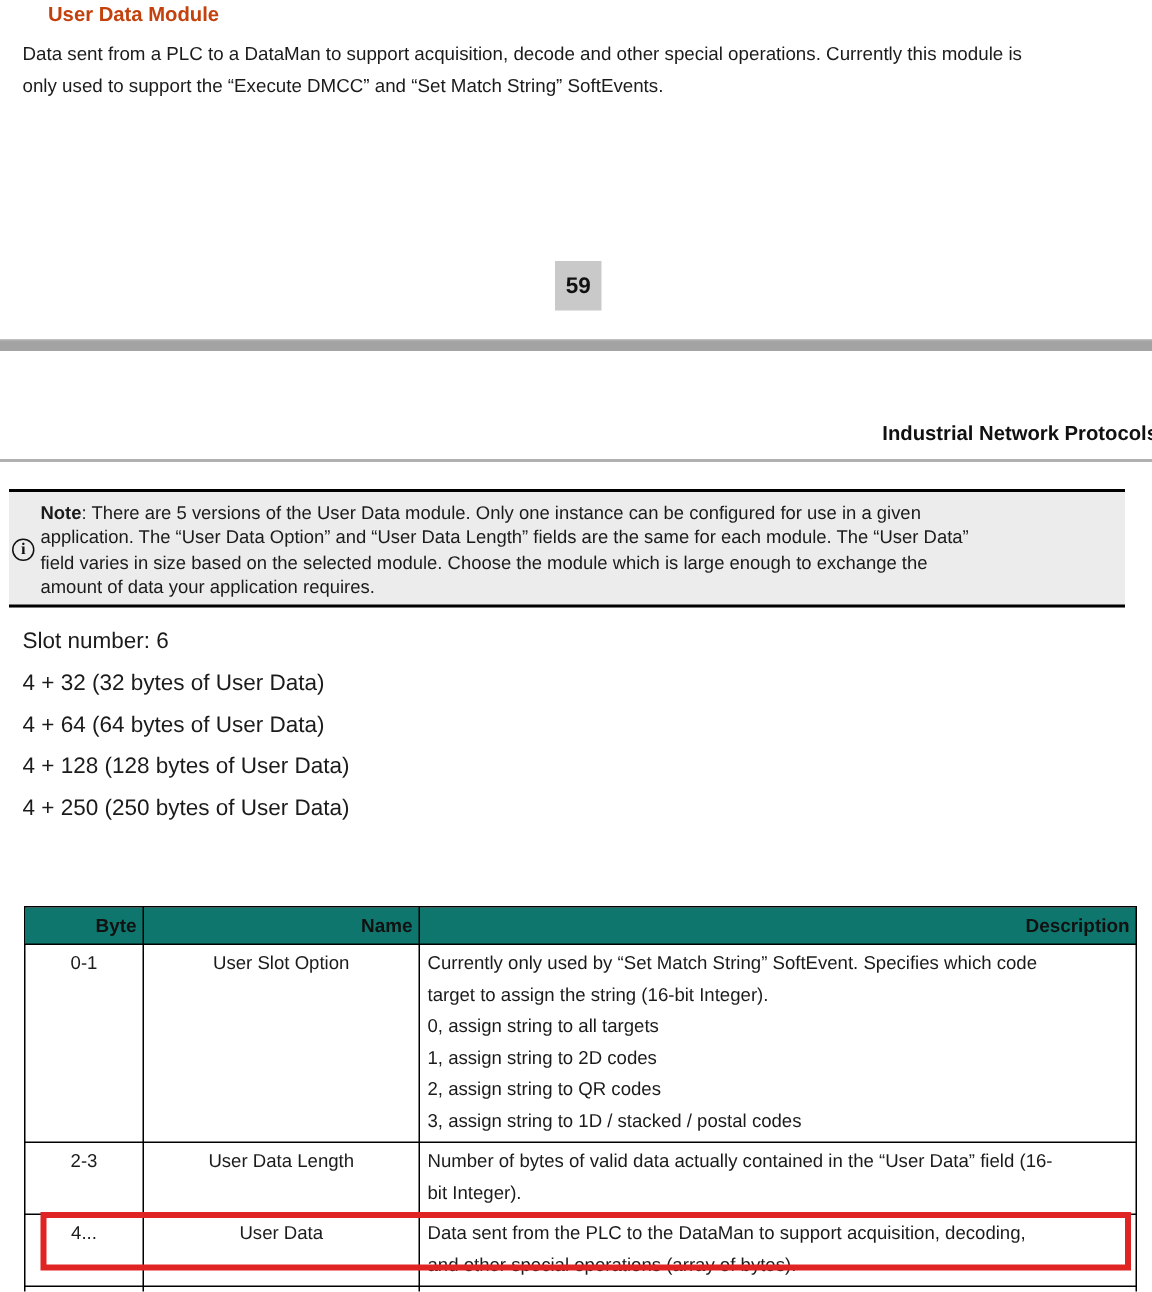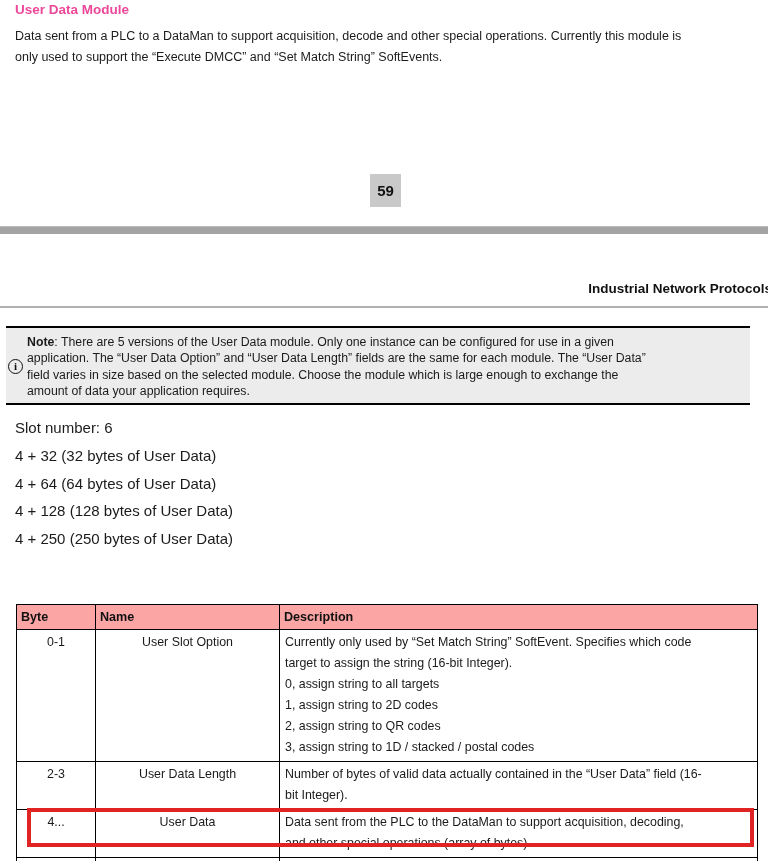--- a/index.html
+++ b/index.html
@@ -5,22 +5,22 @@
   * { margin: 0; padding: 0; box-sizing: border-box; }
   html, body { width: 768px; height: 861px; overflow: hidden; background: #fff; }
   .page {
     position: relative; width: 768px; height: 861px; background: #ffffff;
     font-family: "Liberation Sans", sans-serif; color: #1b1b1b;
   }
   .pre { white-space: pre-line; }
 
   
   .top-heading {
-    position: absolute; left: 15px; top: 2px;
-    font-size: 13.5px; font-weight: bold; color: #ec4899;
+    position: absolute; left: 32px; top: 2px;
+    font-size: 13.5px; font-weight: bold; color: #c2410c;
   }
   .top-paragraph {
     position: absolute; left: 15px; top: 26px; width: 742px;
     font-size: 12.5px; line-height: 21px;
   }
   .page-number {
     position: absolute; left: 370px; top: 174px; width: 31px; height: 33px;
     background: #c9c9c9; display: flex; align-items: center; justify-content: center;
     font-size: 15px; font-weight: bold; color: #111;
   }
@@ -68,22 +68,22 @@
   
   .byte-table {
     position: absolute; left: 16px; top: 604px; width: 741px;
     border-collapse: collapse; table-layout: fixed;
     font-size: 12.4px;
   }
   .byte-table col.c-byte { width: 79px; }
   .byte-table col.c-name { width: 184px; }
   .byte-table col.c-desc { width: 478px; }
   .byte-table th {
-    border: 1.5px solid #000; background: #fca5a5;
-    font-size: 12.6px; font-weight: bold; text-align: left;
+    border: 1.5px solid #000; background: #0f766e;
+    font-size: 12.6px; font-weight: bold; text-align: right;
     height: 25px; padding: 0 4px; color: #111;
   }
   .byte-table td {
     border: 1.5px solid #000; vertical-align: top;
     padding: 2px 5px 3px 5px; line-height: 21px; background: #fff;
   }
   .byte-table td.center { text-align: center; }
   .byte-table tr.stub-row td { height: 8px; padding: 0; }
 
   

